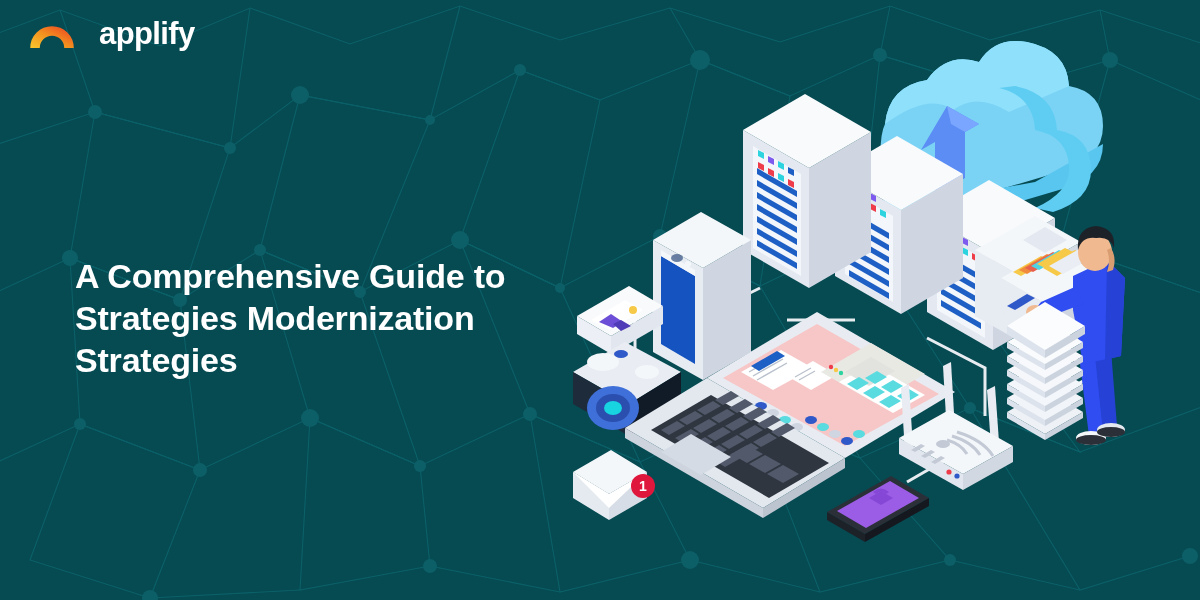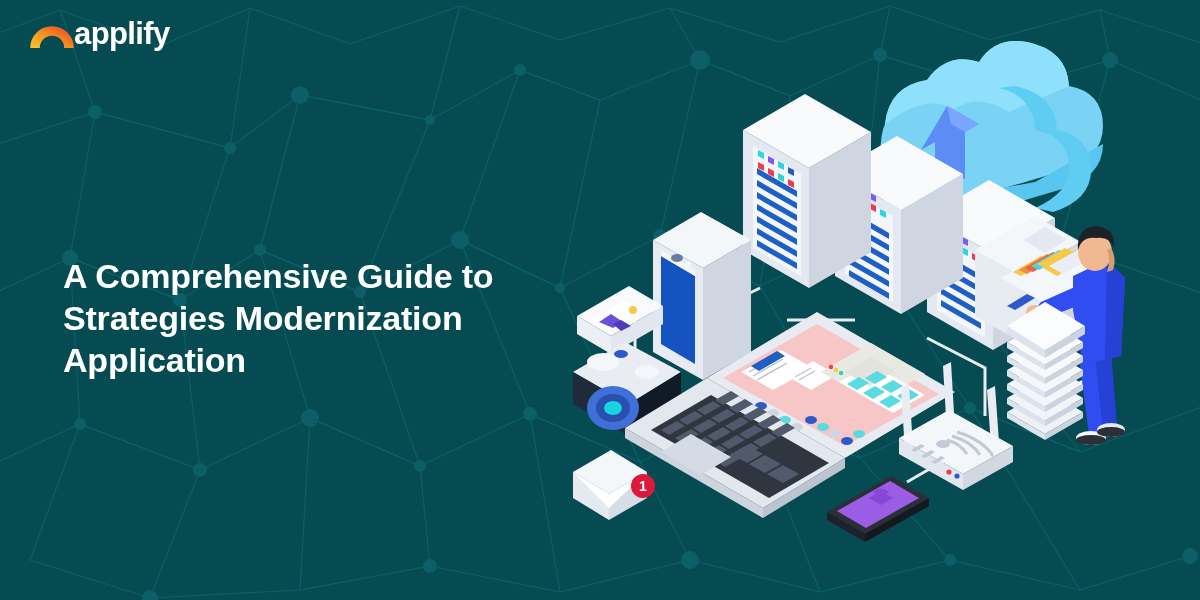--- a/index.html
+++ b/index.html
@@ -8,34 +8,34 @@
     font-family:"Liberation Sans", sans-serif;
     background:#064a52;
   }
   #banner{
     position:relative;width:1200px;height:600px;
     background:#064a52;overflow:hidden;
   }
   #netbg{position:absolute;inset:0;width:1200px;height:600px;}
 
   
-  #logo{position:absolute;left:30px;top:18px;display:flex;align-items:center;gap:0;}
+  #logo{position:absolute;left:30px;top:18px;display:flex;align-items:center;gap:25px;}
   #logo-mark{width:44px;height:32px;display:block;}
   #logo-text{
     color:#ffffff;font-size:31px;font-weight:700;letter-spacing:-0.6px;
     line-height:32px;font-family:"Liberation Sans", sans-serif;
   }
 
   
   #headline{
     position:absolute;left:63px;top:232px;width:520px;
     color:#ffffff;font-size:34px;font-weight:700;line-height:42px;
     letter-spacing:-0.2px;
   }
-  #headline .ln{display:block;white-space:nowrap;}
+  #headline .ln{display:block;white-space:nowrap;margin-left:12px;}
 
   
   #art{position:absolute;left:555px;top:20px;width:645px;height:570px;}
   #art svg{display:block;}
 </style>
 </head>
 <body>
 
 <div id="banner">
 
@@ -116,21 +116,21 @@
         </linearGradient>
       </defs>
       <path d="M5 30 A17 17 0 0 1 39 30" fill="none" stroke="url(#archgrad)" stroke-width="9.5" stroke-linecap="butt"></path>
     </svg>
     <span id="logo-text">applify</span>
   </div>
 
   <h1 id="headline">
     <span class="ln">A Comprehensive Guide to</span>
     <span class="ln">Strategies Modernization</span>
-    <span class="ln">Application</span>
+    <span class="ln">Strategies</span>
   </h1>
 
   <div id="art">
     <svg width="645" height="570" viewBox="0 0 645 570" xmlns="http://www.w3.org/2000/svg" aria-hidden="true">
 
       <g stroke="#f2f5f9" stroke-width="3" fill="none" opacity="0.95">
         <path d="M120 310 L205 268"></path>
         <path d="M232 300 L300 300"></path>
         <path d="M250 312 L318 346"></path>
         <path d="M392 120 L392 180"></path>

